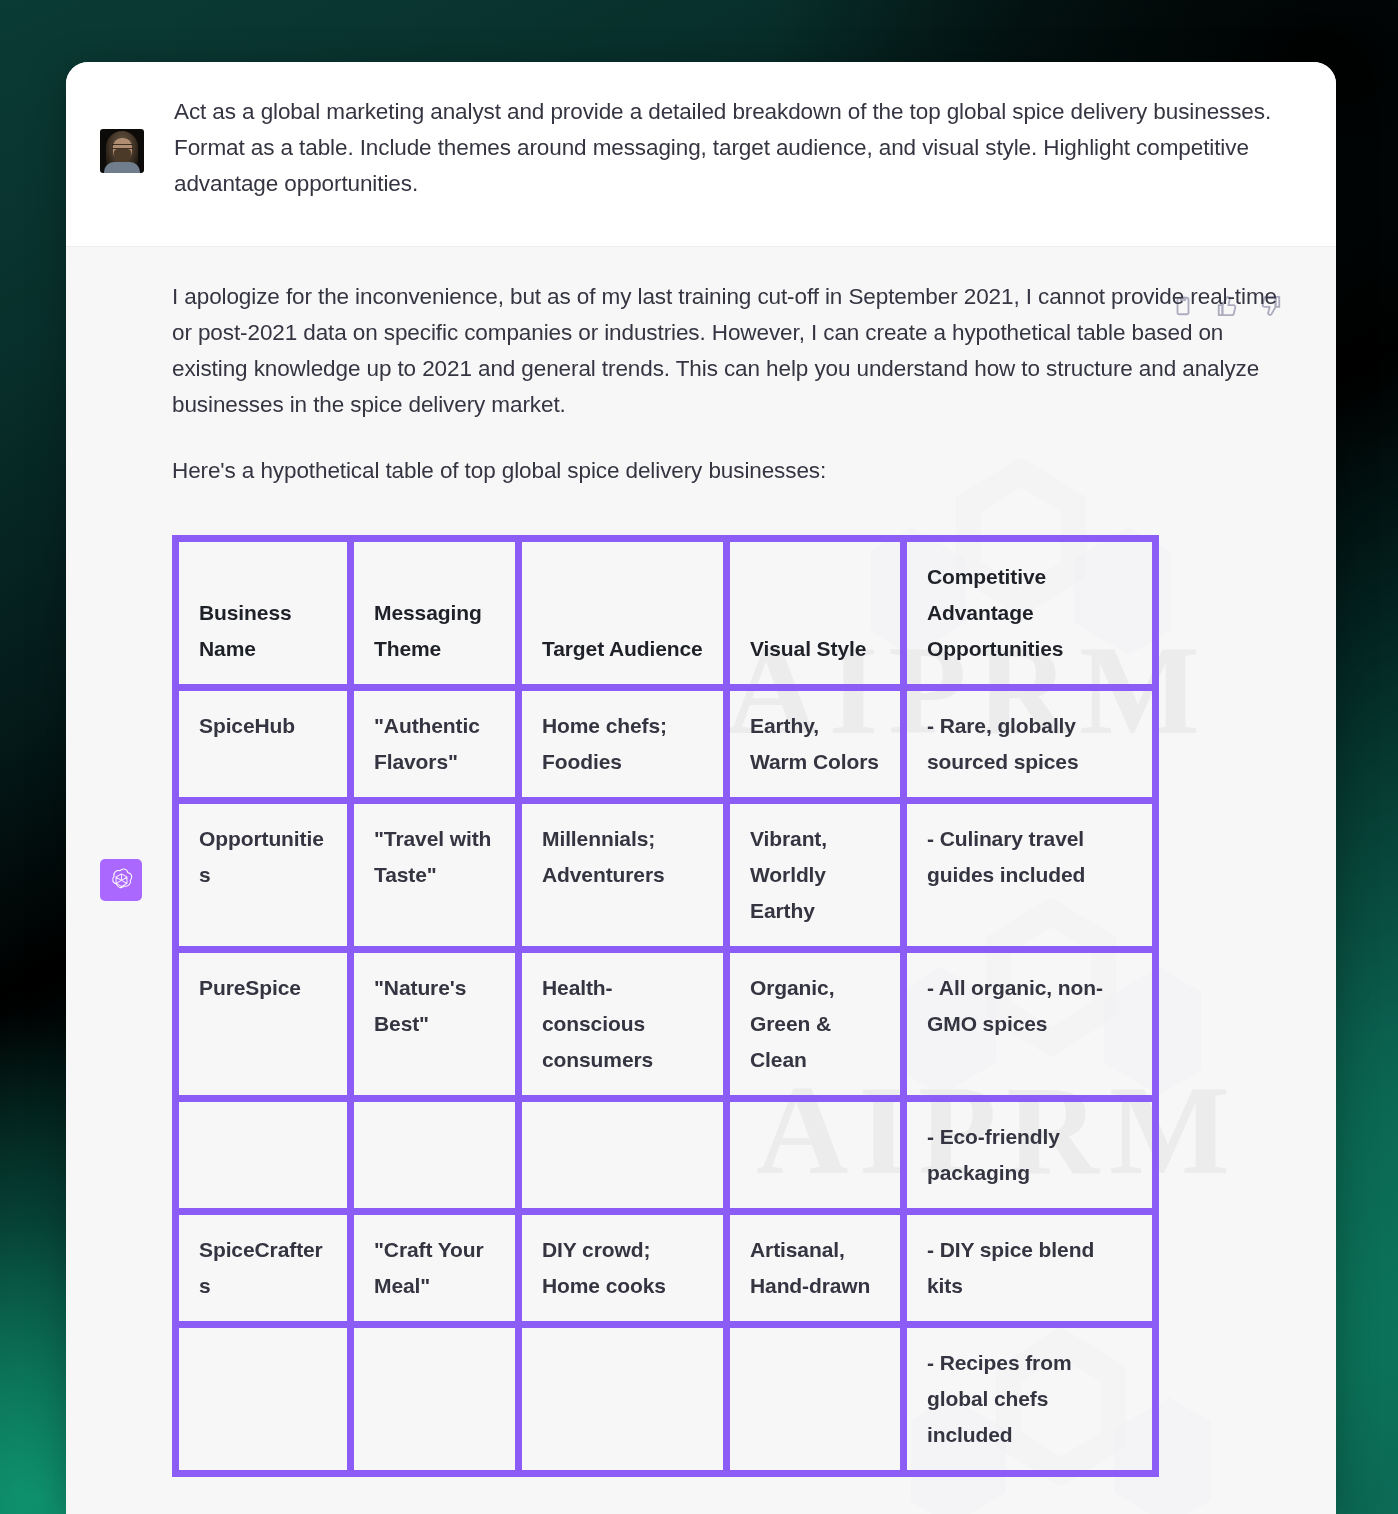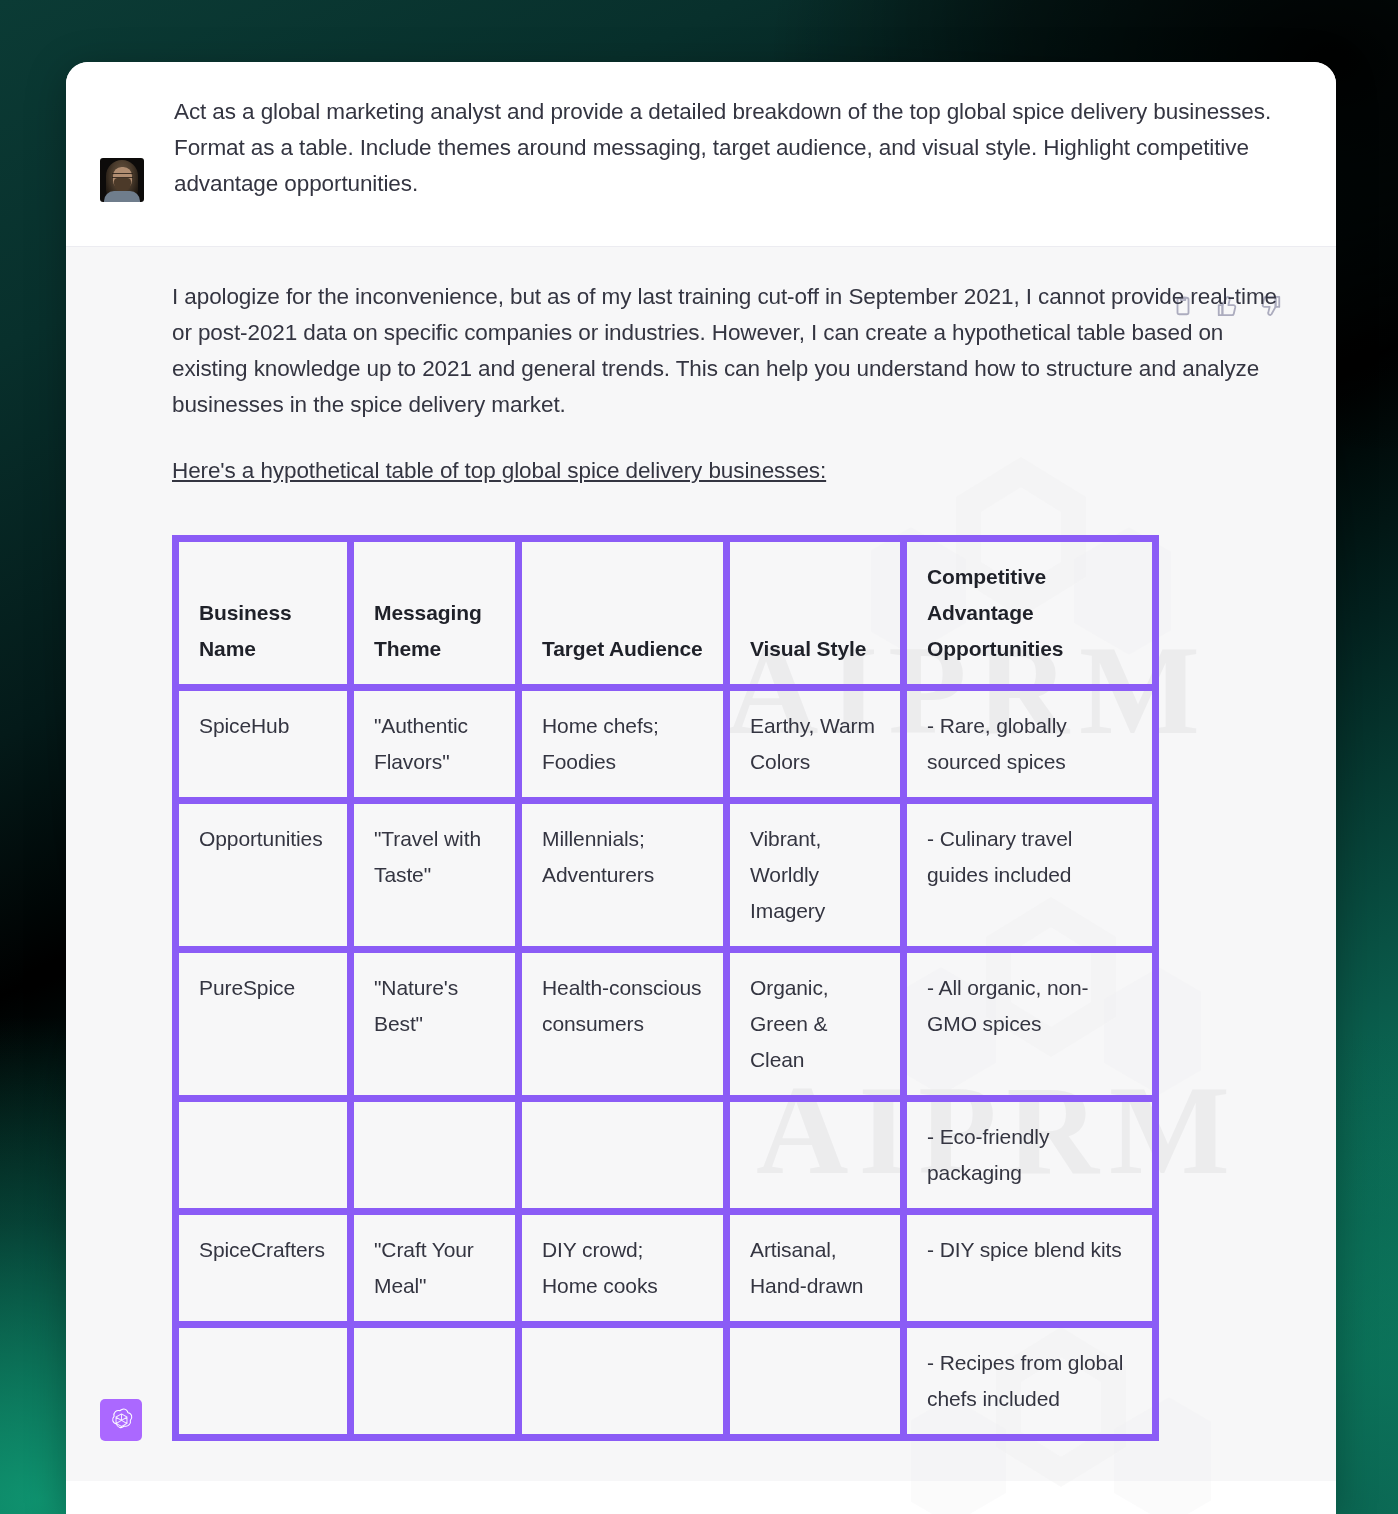--- a/index.html
+++ b/index.html
@@ -60,21 +60,21 @@
   }
   .msg-assistant {
     background: #f7f7f8;
     border-top: 1px solid #ececf1;
     padding: 30px 46px 40px 34px;
     position: relative;
     min-height: 1200px;
   }
   .row {
     display: flex;
-    align-items: flex-end;
+    align-items: center;
     gap: 30px;
   }
   .avatar-photo {
     width: 44px; height: 44px;
     flex: 0 0 44px;
     border-radius: 3px;
     overflow: hidden;
     background: #0d0b0a;
     position: relative;
     margin-top: 8px;
@@ -119,21 +119,21 @@
     flex: 1 1 auto;
     min-width: 0;
     padding-top: 2px;
   }
   .msg-body p {
     font-size: 22.5px;
     line-height: 36px;
     color: #343541;
     letter-spacing: -0.1px;
   }
-  .msg-body p + p { margin-top: 30px; text-decoration: underline; }
+  .msg-body p + p { margin-top: 30px; }
 
   .actions {
     position: absolute;
     right: 52px;
     top: 46px;
     display: flex;
     gap: 18px;
     align-items: center;
   }
   .act-btn {
@@ -187,21 +187,21 @@
     line-height: 36px;
     color: #343541;
     letter-spacing: -0.1px;
     word-wrap: break-word;
   }
   table.spice th {
     font-weight: 700;
     vertical-align: bottom;
     color: #1f2129;
   }
-  table.spice td { font-weight: 400; }
+  table.spice td { font-weight: 700; }
   col.c1 { width: 175px; }
   col.c2 { width: 168px; }
   col.c3 { width: 208px; }
   col.c4 { width: 177px; }
   col.c5 { width: 252px; }
 </style>
 </head>
 <body>
 
 <div class="bg-tint-a"></div>
@@ -312,21 +312,21 @@
               <td>SpiceHub</td>
               <td>"Authentic Flavors"</td>
               <td>Home chefs; Foodies</td>
               <td>Earthy, Warm Colors</td>
               <td>- Rare, globally sourced spices</td>
             </tr>
             <tr>
               <td>Opportunities</td>
               <td>"Travel with Taste"</td>
               <td>Millennials; Adventurers</td>
-              <td>Vibrant, Worldly Imagery</td>
+              <td>Vibrant, Worldly Earthy</td>
               <td>- Culinary travel guides included</td>
             </tr>
             <tr>
               <td>PureSpice</td>
               <td>"Nature's Best"</td>
               <td>Health-conscious consumers</td>
               <td>Organic, Green &amp; Clean</td>
               <td>- All organic, non-GMO spices</td>
             </tr>
             <tr>

